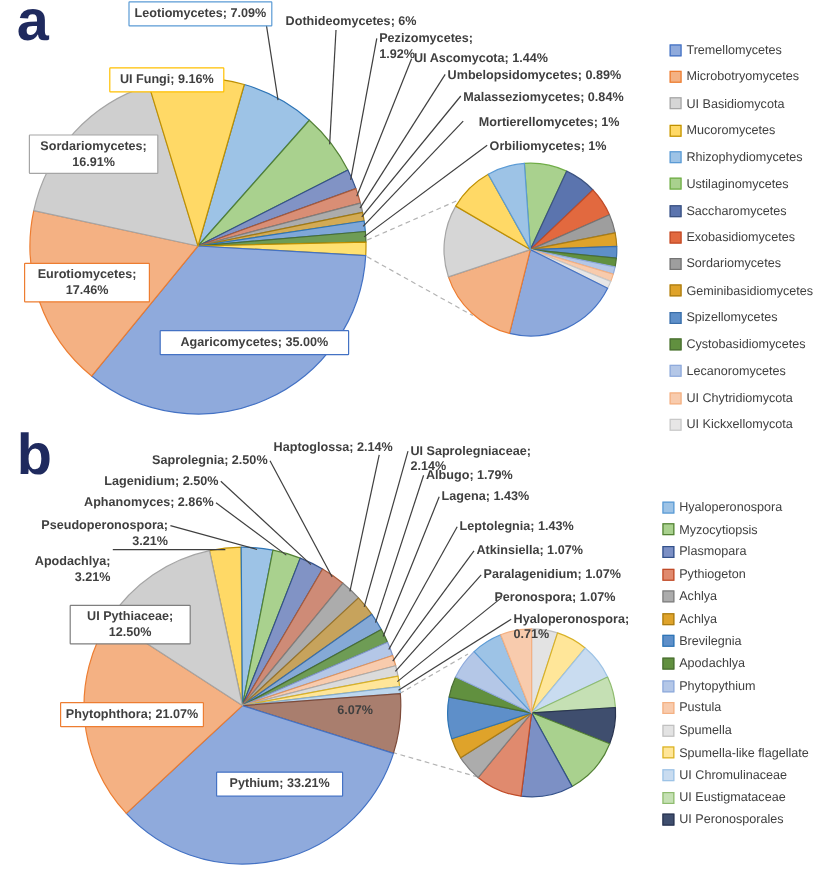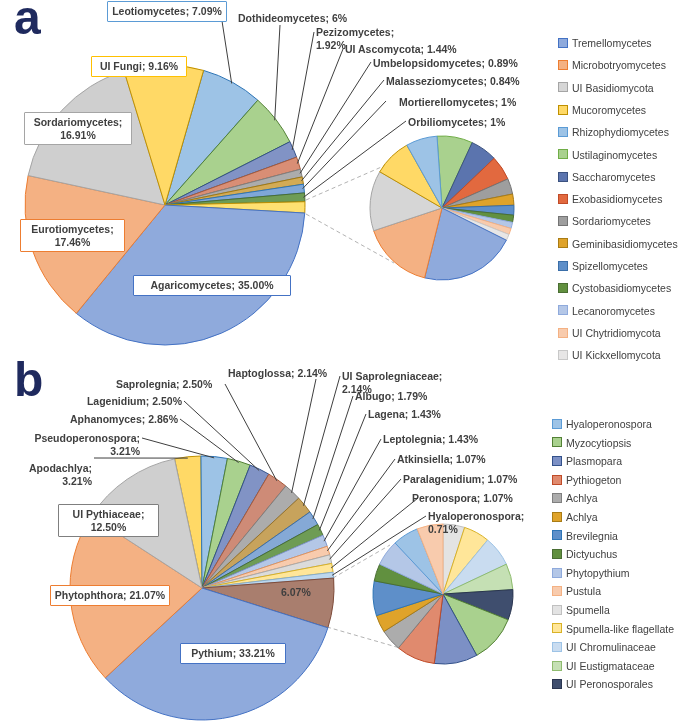--- a/index.html
+++ b/index.html
@@ -148,21 +148,21 @@
         <path d="M 443 232 L 374.24 218.88 A 70 70 0 0 1 379.66 202.20 Z" fill="#61903F" stroke="#4A6E33" stroke-width="1" stroke-linejoin="round"></path>
         <path d="M 443 232 L 379.66 202.20 A 70 70 0 0 1 395.08 180.97 Z" fill="#B4C7E7" stroke="#8FAADC" stroke-width="1" stroke-linejoin="round"></path>
         <path d="M 443 232 L 395.08 180.97 A 70 70 0 0 1 417.23 166.92 Z" fill="#9DC3E6" stroke="#5B9BD5" stroke-width="1" stroke-linejoin="round"></path>
         <path d="M 443 232 L 417.23 166.92 A 70 70 0 0 1 443.00 162.00 Z" fill="#F8CBAD" stroke="#F4B183" stroke-width="1" stroke-linejoin="round"></path>
       </svg>
     <div id="labels-b">
         <div class="pie-label" style="left: 0px; top: 100px; width: 92px; text-align: right;">Apodachlya; 3.21%</div>
         <div class="pie-label" style="left: 8px; top: 70px; width: 132px; text-align: right;">Pseudoperonospora; 3.21%</div>
         <div class="pie-label" style="left: 50px; top: 51px; width: 128px; text-align: right;">Aphanomyces; 2.86%</div>
         <div class="pie-label" style="left: 68px; top: 33px; width: 114px; text-align: right;">Lagenidium; 2.50%</div>
-        <div class="pie-label" style="left: 116px; top: 16px; width: 107px; ">Saprolegnia; 2.50%</div>
+        <div class="pie-label" style="left: 116px; top: 16px; width: 107px; text-align: right;">Saprolegnia; 2.50%</div>
         <div class="pie-label" style="left: 228px; top: 5px; width: 110px;">Haptoglossa; 2.14%</div>
         <div class="pie-label" style="left: 342px; top: 8px; width: 132px;">UI Saprolegniaceae; 2.14%</div>
         <div class="pie-label" style="left: 355px; top: 28px; width: 90px;">Albugo; 1.79%</div>
         <div class="pie-label" style="left: 368px; top: 46px; width: 90px;">Lagena; 1.43%</div>
         <div class="pie-label" style="left: 383px; top: 71px; width: 106px;">Leptolegnia; 1.43%</div>
         <div class="pie-label" style="left: 397px; top: 91px; width: 100px;">Atkinsiella; 1.07%</div>
         <div class="pie-label" style="left: 403px; top: 111px; width: 120px;">Paralagenidium; 1.07%</div>
         <div class="pie-label" style="left: 412px; top: 130px; width: 108px;">Peronospora; 1.07%</div>
         <div class="pie-label" style="left: 428px; top: 148px; width: 124px;">Hyaloperonospora; 0.71%</div>
         <div class="pie-label" style="left: 281px; top: 224px; width: 48px;">6.07%</div>
@@ -171,21 +171,21 @@
         <div class="pie-label boxed" style="left: 58px; top: 142px; width: 93px; border-color: rgb(127, 127, 127);">UI Pythiaceae; 12.50%</div>
       </div>
     <div id="legend-b">
         <div class="lg-item" style="left: 552px; top: 52px;"><span class="lg-sw" style="background: rgb(157, 195, 230); border-color: rgb(91, 155, 213);"></span><span class="lg-t">Hyaloperonospora</span></div>
         <div class="lg-item" style="left: 552px; top: 70.6px;"><span class="lg-sw" style="background: rgb(169, 209, 142); border-color: rgb(83, 129, 53);"></span><span class="lg-t">Myzocytiopsis</span></div>
         <div class="lg-item" style="left: 552px; top: 89.2px;"><span class="lg-sw" style="background: rgb(124, 144, 197); border-color: rgb(51, 81, 138);"></span><span class="lg-t">Plasmopara</span></div>
         <div class="lg-item" style="left: 552px; top: 107.8px;"><span class="lg-sw" style="background: rgb(224, 138, 110); border-color: rgb(192, 75, 40);"></span><span class="lg-t">Pythiogeton</span></div>
         <div class="lg-item" style="left: 552px; top: 126.4px;"><span class="lg-sw" style="background: rgb(172, 172, 172); border-color: rgb(127, 127, 127);"></span><span class="lg-t">Achlya</span></div>
         <div class="lg-item" style="left: 552px; top: 145px;"><span class="lg-sw" style="background: rgb(223, 163, 42); border-color: rgb(169, 124, 21);"></span><span class="lg-t">Achlya</span></div>
         <div class="lg-item" style="left: 552px; top: 163.6px;"><span class="lg-sw" style="background: rgb(94, 143, 201); border-color: rgb(46, 117, 182);"></span><span class="lg-t">Brevilegnia</span></div>
-        <div class="lg-item" style="left: 552px; top: 182.2px;"><span class="lg-sw" style="background: rgb(97, 144, 63); border-color: rgb(74, 110, 51);"></span><span class="lg-t">Dictyuchus</span></div>
+        <div class="lg-item" style="left: 552px; top: 182.2px;"><span class="lg-sw" style="background: rgb(97, 144, 63); border-color: rgb(74, 110, 51);"></span><span class="lg-t">Apodachlya</span></div>
         <div class="lg-item" style="left: 552px; top: 200.8px;"><span class="lg-sw" style="background: rgb(180, 199, 231); border-color: rgb(143, 170, 220);"></span><span class="lg-t">Phytopythium</span></div>
         <div class="lg-item" style="left: 552px; top: 219.4px;"><span class="lg-sw" style="background: rgb(248, 203, 173); border-color: rgb(244, 177, 131);"></span><span class="lg-t">Pustula</span></div>
         <div class="lg-item" style="left: 552px; top: 238px;"><span class="lg-sw" style="background: rgb(227, 227, 227); border-color: rgb(192, 192, 192);"></span><span class="lg-t">Spumella</span></div>
         <div class="lg-item" style="left: 552px; top: 256.6px;"><span class="lg-sw" style="background: rgb(255, 230, 153); border-color: rgb(217, 178, 38);"></span><span class="lg-t">Spumella-like flagellate</span></div>
         <div class="lg-item" style="left: 552px; top: 275.2px;"><span class="lg-sw" style="background: rgb(201, 220, 240); border-color: rgb(157, 195, 230);"></span><span class="lg-t">UI Chromulinaceae</span></div>
         <div class="lg-item" style="left: 552px; top: 293.8px;"><span class="lg-sw" style="background: rgb(197, 224, 180); border-color: rgb(143, 188, 111);"></span><span class="lg-t">UI Eustigmataceae</span></div>
         <div class="lg-item" style="left: 552px; top: 312.4px;"><span class="lg-sw" style="background: rgb(63, 78, 110); border-color: rgb(42, 53, 80);"></span><span class="lg-t">UI Peronosporales</span></div>
       </div>
   </section>
 </div>

